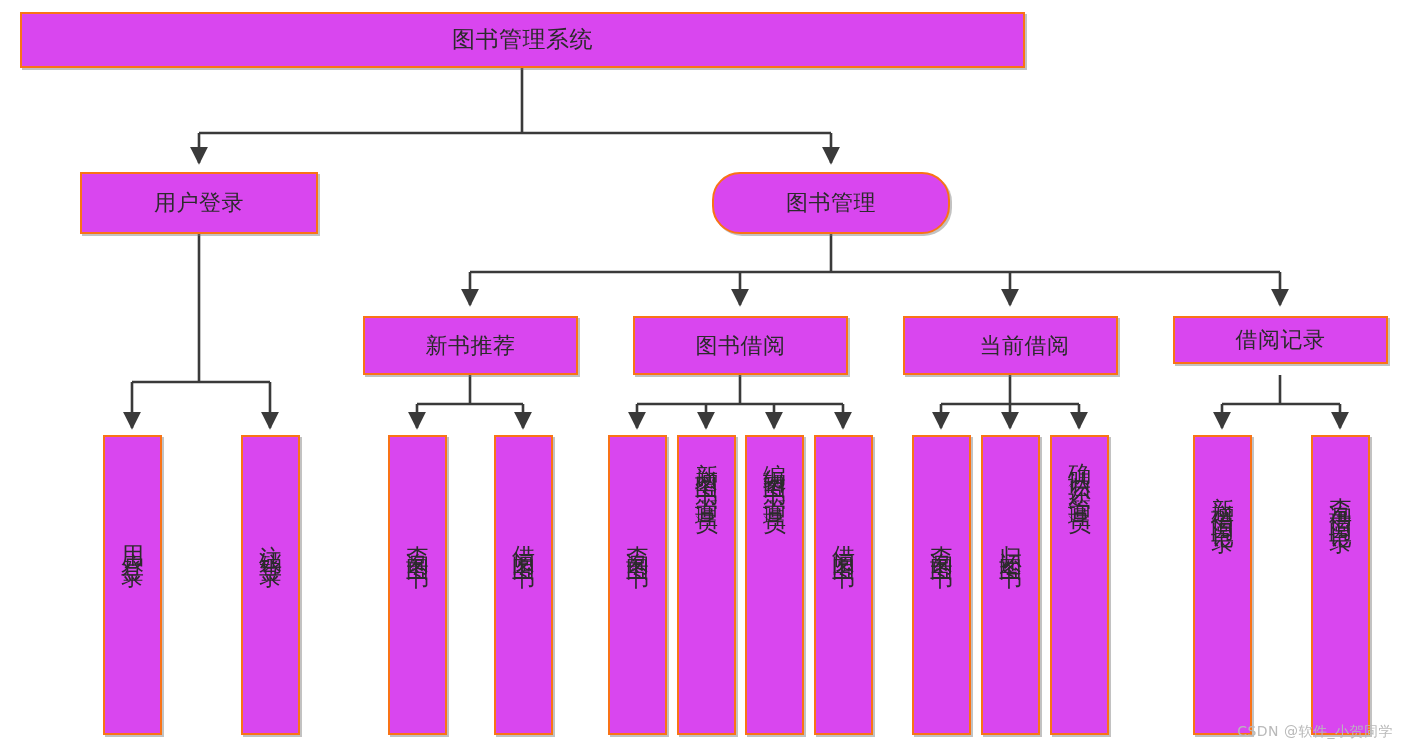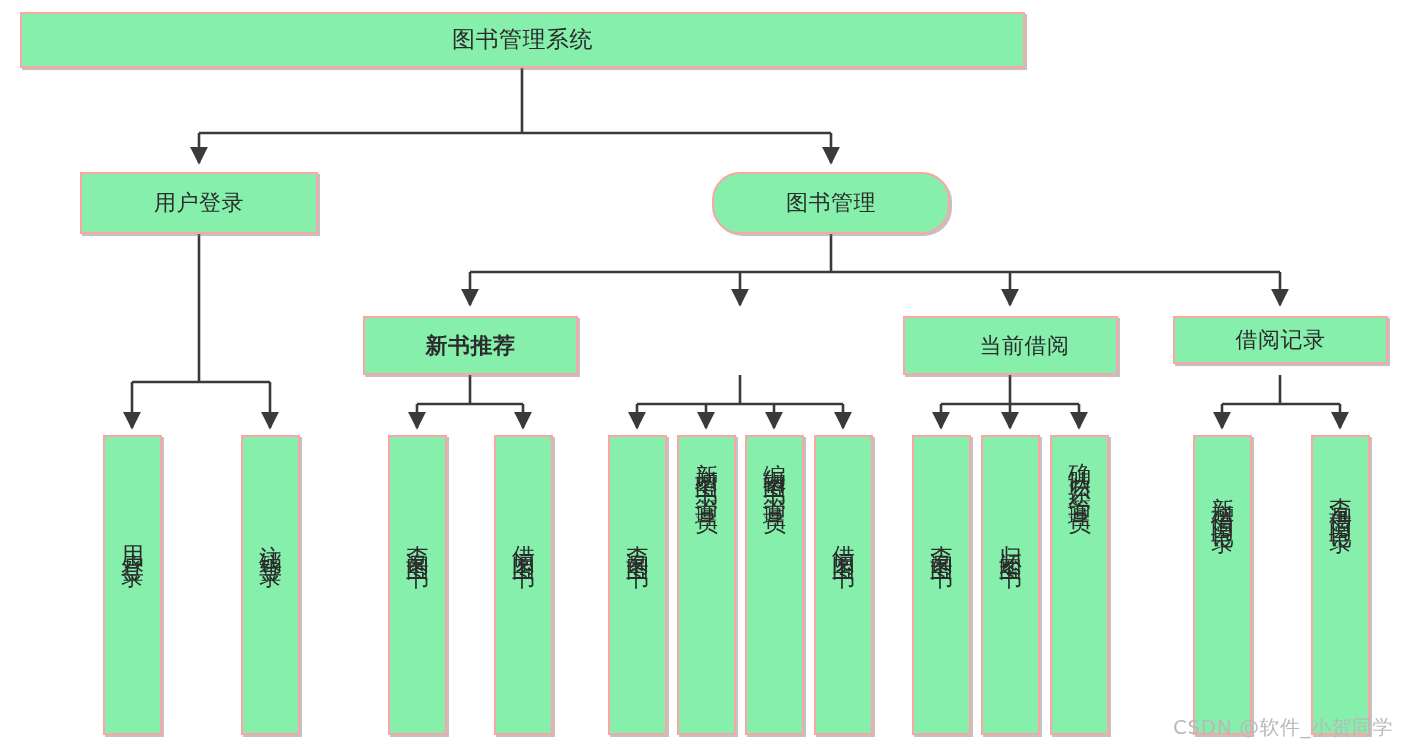--- a/index.html
+++ b/index.html
@@ -25,22 +25,22 @@
     position: absolute;
     left: 0;
     top: 0;
     width: 1405px;
     height: 747px;
     pointer-events: none;
   }
   .node {
     position: absolute;
     box-sizing: border-box;
-    background: #86efac;
-    border: 2px solid #fca5a5;
+    background: #d946ef;
+    border: 2px solid #f97316;
     box-shadow: 2px 2px 0 rgba(120,120,120,0.45);
     display: flex;
     align-items: center;
     justify-content: center;
     color: #2b2b2b;
   }
   .node-label {
     display: block;
     text-align: center;
     line-height: 1.18;
@@ -76,21 +76,21 @@
   .node.leaf.medium .node-label {
     padding-top: 38px;
   }
   .node.leaf.tall .node-label {
     padding-top: 4px;
   }
   #watermark {
     position: absolute;
     right: 12px;
     bottom: 6px;
-    font-size: 20px;
+    font-size: 14px;
     color: #b9b9b9;
     letter-spacing: 0.5px;
     user-select: none;
     white-space: nowrap;
   }
 </style>
 </head>
 <body>
 
 <div id="diagram-root">
@@ -150,24 +150,27 @@
   </div>
 
   <div class="node horiz" style="left:80px; top:172px; width:238px; height:62px;">
     <span class="node-label">用户登录</span>
   </div>
 
   <div class="node horiz" style="left:712px; top:172px; width:238px; height:62px;border-radius:28px;">
     <span class="node-label">图书管理</span>
   </div>
 
-  <div class="node horiz" style="left:363px; top:316px; width:215px; height:59px;font-weight:bold;">
+  <div class="node horiz" style="left:363px; top:316px; width:215px; height:59px;">
     <span class="node-label">新书推荐</span>
   </div>
 
+  <div class="node horiz" style="left:633px; top:316px; width:215px; height:59px;">
+    <span class="node-label">图书借阅</span>
+  </div>
 
   <div class="node horiz" style="left:903px; top:316px; width:215px; height:59px;padding-left:28px;">
     <span class="node-label">当前借阅</span>
   </div>
 
   <div class="node horiz" style="left:1173px; top:316px; width:215px; height:48px;">
     <span class="node-label">借阅记录</span>
   </div>
 
   <div class="node leaf short" style="left:103px; top:435px; width:59px; height:300px;">

